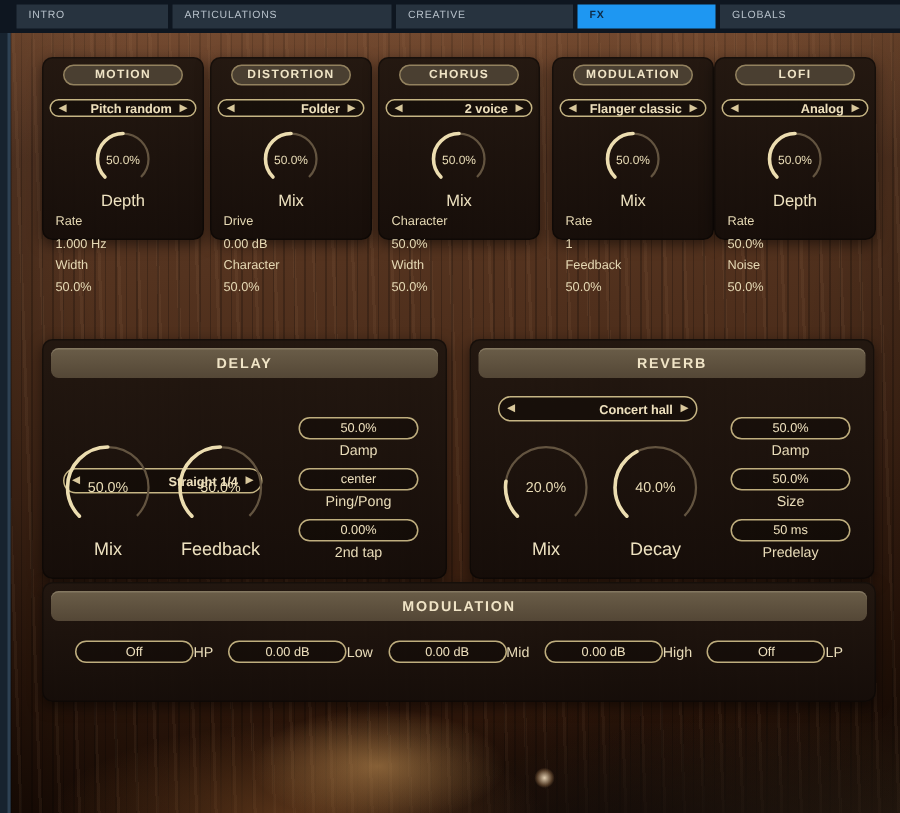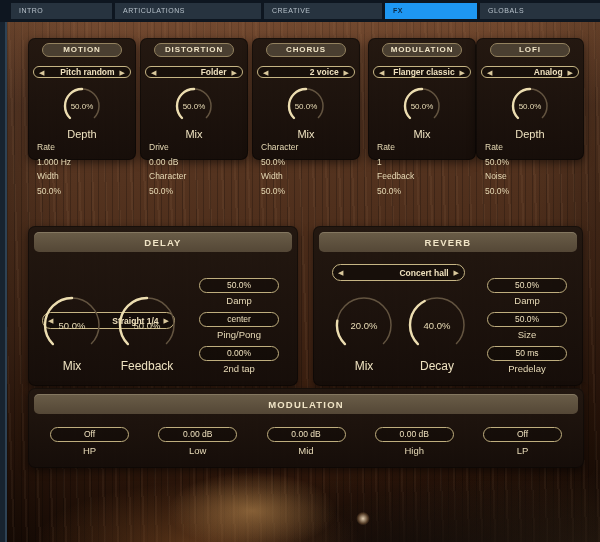--- a/index.html
+++ b/index.html
@@ -91,21 +91,21 @@
   .vbox { width:80px; height:15px; line-height:13px; text-align:center;
     border:1px solid #bfae7e; border-radius:8px; background:rgba(10,6,4,.3);
     color:#eee0bd; font-size:8.5px; cursor:pointer; }
   .boxlabel { margin:2px 0 6px; text-align:center; color:#e8dbb8;
     font-size:9.5px; }
 
   
   #eq { left:28px; top:388px; width:556px; height:80px; }
   #eq .bands { position:absolute; top:39px; left:0; right:0; display:flex;
     justify-content:space-between; padding:0 22px; }
-  .band { display:flex; flex-direction:column; align-items:center; }
+  .band { display:flex; flex-direction:row; align-items:flex-start; }
   .band .vbox { width:79px; }
   .band .boxlabel { margin:3px 0 0; }
 </style>
 </head>
 <body>
 
 <div id="app">
 
   <div id="tabbar">
     <div class="tab t0">INTRO</div>

